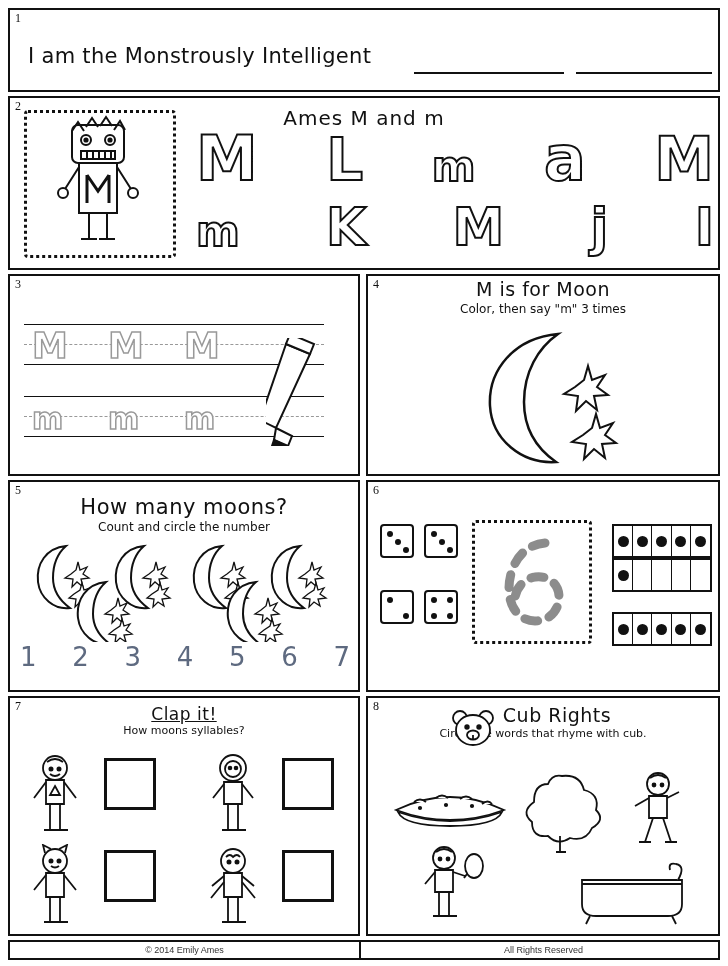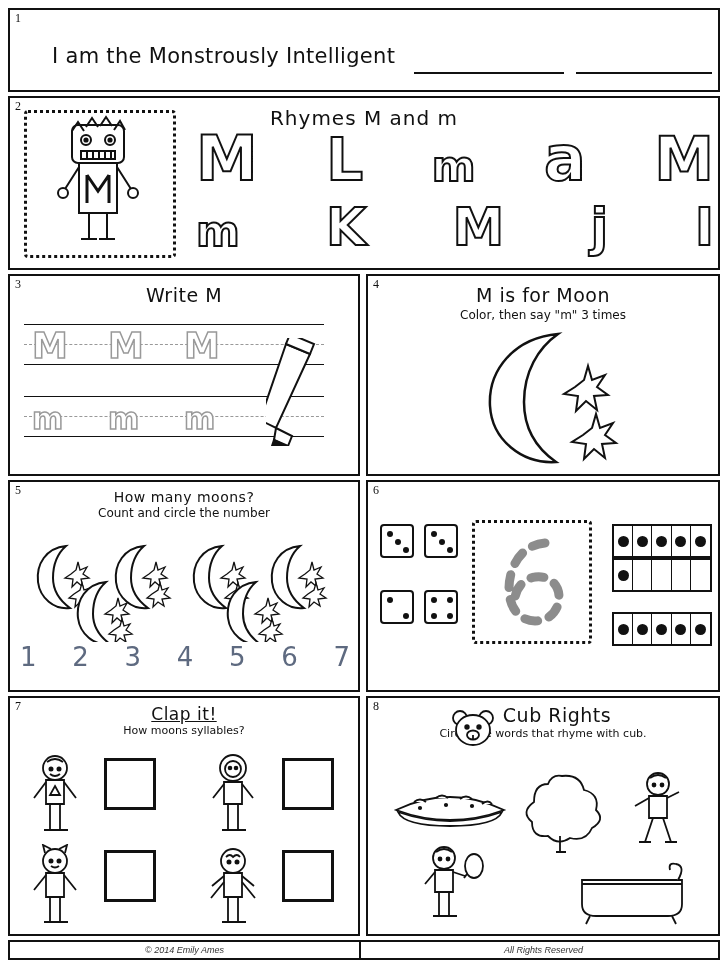--- a/index.html
+++ b/index.html
@@ -51,21 +51,20 @@
   #name-row {
     left: 8px; top: 8px; width: 712px; height: 84px;
   }
   #name-row .name-text {
     position: absolute;
     left: 18px; top: 34px;
     font-size: 21px;
     font-family: "DejaVu Sans", sans-serif;
     letter-spacing: .3px;
     white-space: nowrap;
-    margin-left: 24px;
   }
   .blank-line {
     position: absolute;
     border-bottom: 2px solid #111;
     height: 0;
   }
   #blank-1 { left: 404px; top: 62px; width: 150px; }
   #blank-2 { left: 566px; top: 62px; width: 136px; }
 
   
@@ -114,26 +113,26 @@
     font-family: "DejaVu Sans", sans-serif;
     font-weight: 700;
     font-size: 34px;
     color: #fff;
     -webkit-text-stroke: 1.5px #999;
     line-height: 1;
   }
 
   
   #box-moon { left: 366px; top: 274px; width: 354px; height: 202px; }
-  #box-moon .title { font-size: 19px; margin-top: 8px; }
+  #box-moon .title { font-size: 19px; margin-top: 2px; }
   #box-moon .sub { margin-top: 2px; font-size: 12px; }
 
   
   #box-count { left: 8px; top: 480px; width: 352px; height: 212px; }
-  #box-count .title { font-size: 14px; margin-top: 7px; }
+  #box-count .title { font-size: 21px; margin-top: 13px; }
   #box-count .sub { margin-top: 1px; font-size: 12px; }
   .numberline {
     position: absolute;
     left: 10px; top: 160px; width: 330px;
     display: flex; justify-content: space-between;
     font-family: "DejaVu Sans", sans-serif;
     font-size: 26px;
     color: #5e6a80;
   }
 
@@ -185,21 +184,20 @@
   .u { }
 
   
   #footer {
     position: absolute;
     left: 8px; top: 940px; width: 712px; height: 20px;
     border: 2px solid #111;
     border-top: 2px solid #111;
     display: flex;
     background: #fff;
-    font-style: italic;
   }
   #footer .cell {
     flex: 1;
     display: flex; align-items: center; justify-content: center;
     font-size: 9px;
     color: #333;
     font-family: "Liberation Sans", sans-serif;
   }
   #footer .cell + .cell { border-left: 2px solid #111; padding-left: 8px; }
 
@@ -212,21 +210,21 @@
 
   <div class="box" id="name-row">
     <span class="num">1</span>
     <span class="name-text">I am the Monstrously Intelligent</span>
     <span class="blank-line" id="blank-1"></span>
     <span class="blank-line" id="blank-2"></span>
   </div>
 
   <div class="box" id="box-color">
     <span class="num">2</span>
-    <div class="title">Rhymes  M and m</div>
+    <div class="title">Ames  M and m</div>
 
     <div class="dotframe" style="left:14px; top:12px; width:152px; height:148px;">
       <svg width="146" height="142" viewBox="0 0 146 142">
         <g fill="none" stroke="#111" stroke-width="2">
           <rect x="6" y="5" width="134" height="132" fill="#fff" stroke="none"></rect>
 
           <rect x="45" y="12" width="52" height="38" rx="6"></rect>
 
           <path d="M45 18 l6 -9 6 9 M59 14 l6 -9 6 9 M73 13 l6 -9 6 9 M87 17 l6 -9 5 9"></path>
 
@@ -263,21 +261,20 @@
       <span class="hollow" style="font-size:42px;">m</span>
       <span class="hollow" style="font-size:52px;">K</span>
       <span class="hollow" style="font-size:52px;">M</span>
       <span class="hollow" style="font-size:52px;">j</span>
       <span class="hollow" style="font-size:52px;">I</span>
     </div>
   </div>
 
   <div class="box" id="box-write">
     <span class="num">3</span>
-    <div class="title">Write M</div>
 
     <div class="ruled" style="top:48px;"></div>
     <div class="dashline" style="top:68px;"></div>
     <div class="ruled" style="top:88px;"></div>
     <span class="trace-dashed" style="left:22px; top:52px; font-size:36px;">M</span>
     <span class="trace-dashed" style="left:98px; top:52px; font-size:36px;">M</span>
     <span class="trace-dashed" style="left:174px; top:52px; font-size:36px;">M</span>
 
     <div class="ruled" style="top:120px;"></div>
     <div class="dashline" style="top:140px;"></div>

